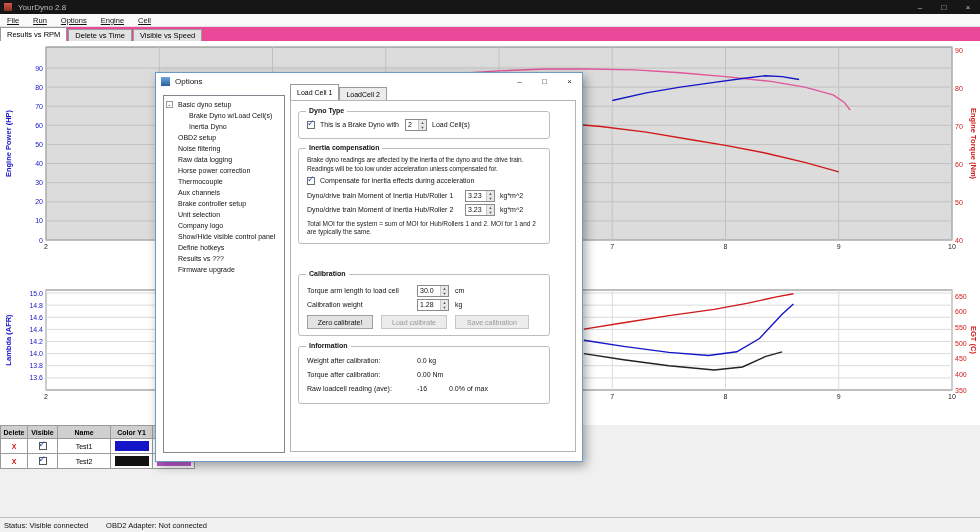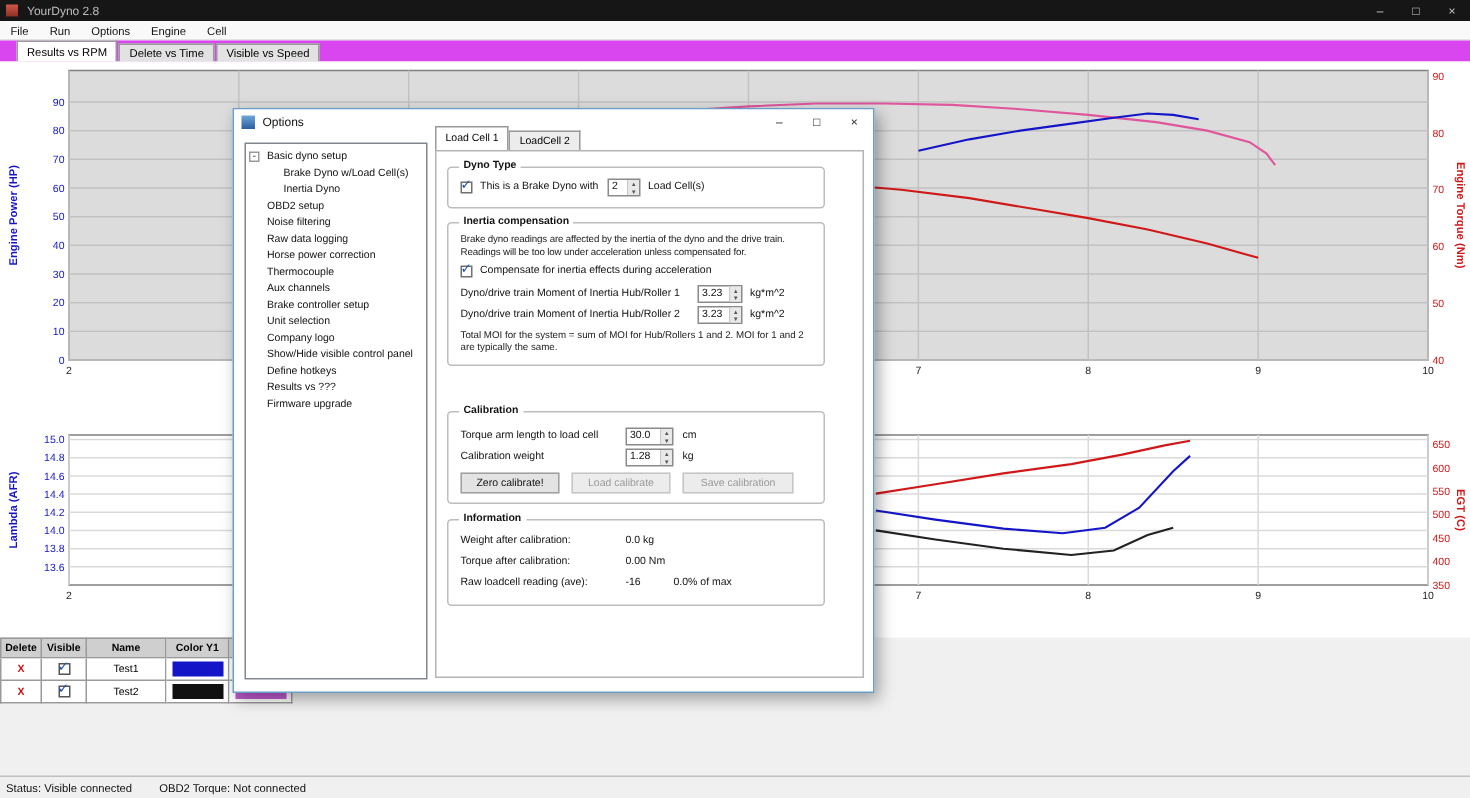--- a/index.html
+++ b/index.html
@@ -9,24 +9,24 @@
 
   
   .titlebar{position:absolute;left:0;top:0;width:100%;height:14px;background:#161616;display:flex;align-items:center;}
   .app-icon{width:8px;height:8px;margin-left:4px;background:linear-gradient(#d05848,#8c2f24);}
   .titlebar .title{font-size:8px;color:#bdbdbd;margin-left:6px;}
   .win-controls{margin-left:auto;display:flex;}
   .win-btn{width:24px;height:14px;color:#c8c8c8;font-size:8px;display:flex;align-items:center;justify-content:center;}
 
   
   .menubar{position:absolute;top:14px;left:0;width:100%;height:13px;background:#f9f9f9;border-bottom:1px solid #e2e2e2;display:flex;align-items:center;}
-  .menu-item{font-size:7.5px;color:#111;padding:0 7px;line-height:13px;}
-
-  
-  .tabbar{position:absolute;top:27px;left:0;width:100%;height:14px;background:#d946ef;display:flex;align-items:flex-end;padding-left:11px;}
+  .menu-item{font-size:7.5px;color:#111;padding:0 7px;line-height:13px;text-decoration:underline;}
+
+  
+  .tabbar{position:absolute;top:27px;left:0;width:100%;height:14px;background:#ec4899;display:flex;align-items:flex-end;padding-left:0;}
   .main-tab{font-size:7.5px;padding:0 6px;border:1px solid #9a9a9a;border-bottom:none;background:#e2e2e2;margin-right:1px;height:12px;line-height:12px;}
   .main-tab.active{background:#fff;height:14px;line-height:14px;}
 
   
   .charts{position:absolute;top:41px;left:0;width:980px;height:384px;background:#fff;}
   .charts svg{position:absolute;left:2px;}
   #chart1{top:1px;}
   #chart2{top:241px;}
 
   
@@ -246,21 +246,21 @@
           <div class="swatch" style="background: rgb(17, 17, 17);"></div>
         </div>
         <div class="tcell" style="width: 42px;">
           <div class="swatch" style="background: rgb(192, 90, 208);"></div>
         </div>
       </div>
     </div>
 
   <div class="statusbar">
     <span>Status: Visible connected</span>
-    <span>OBD2 Torque: Not connected</span>
+    <span>OBD2 Adapter: Not connected</span>
   </div>
 
   <div class="dialog">
     <div class="dlg-title">
       <span class="dlg-icon"></span>
       <span class="dlg-title-text">Options</span>
       <span class="dlg-controls">
         <span class="dlg-btn">–</span>
         <span class="dlg-btn">□</span>
         <span class="dlg-btn">×</span>

